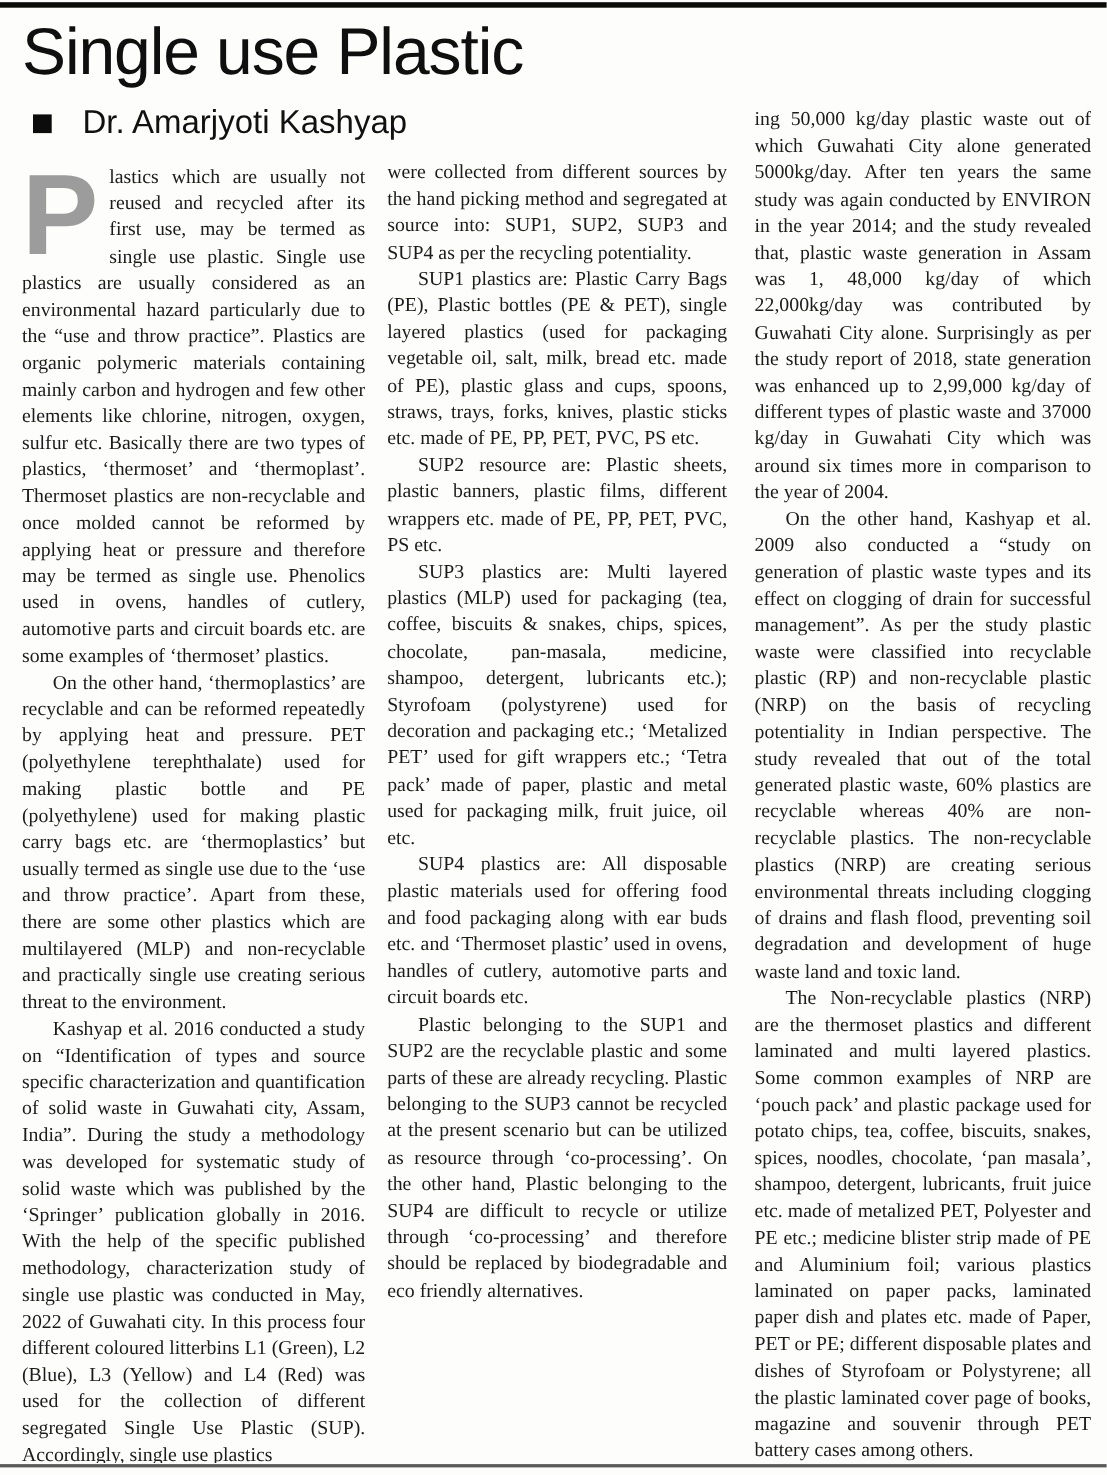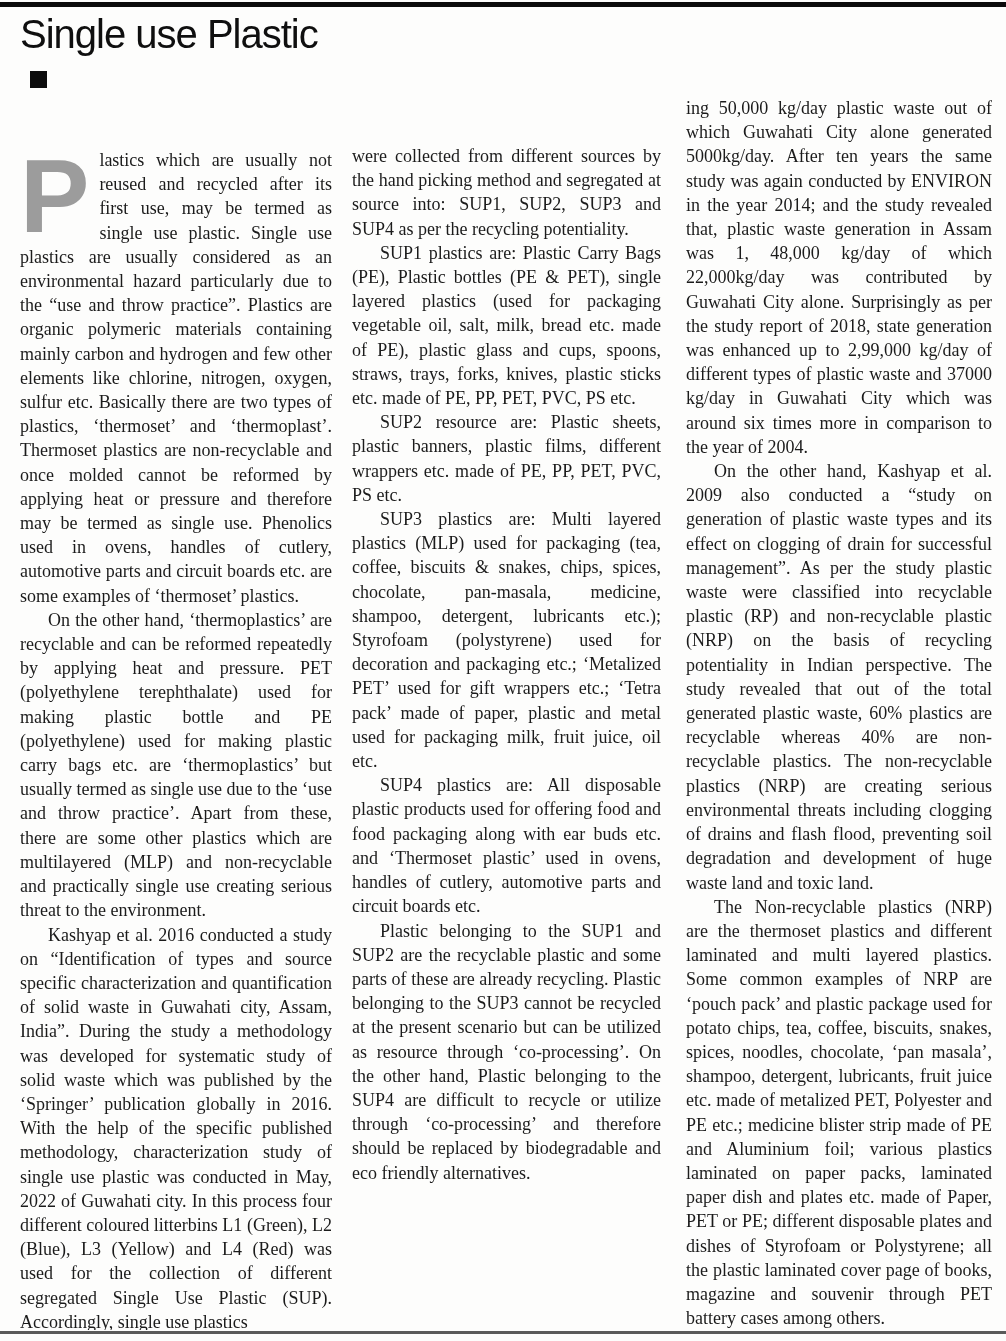--- a/index.html
+++ b/index.html
@@ -24,21 +24,21 @@
     width: 1006px; height: 3px;
     background: #5a5a5a;
   }
   .header {
     position: absolute; left: 20px; top: 12px; width: 660px;
   }
   .title {
     margin: 0;
     font-family: "Liberation Sans", sans-serif;
     font-weight: 500;
-    font-size: 40px;
+    font-size: 60px;
     letter-spacing: -1px;
     color: #0f0f0f;
     white-space: nowrap;
   }
   .byline {
     margin-top: 14px;
     font-family: "Liberation Sans", sans-serif;
     font-size: 30px;
     color: #111;
     display: flex;
@@ -78,34 +78,35 @@
 </head>
 <body>
 
 <div class="page">
   <div class="top-rule"></div>
 
   <div class="header">
     <h1 class="title">Single use Plastic</h1>
     <div class="byline">
       <span class="byline-square"></span>
+      <span class="byline-author">Dr. Amarjyoti Kashyap</span>
     </div>
   </div>
 
   <div class="col col1">
       <p class="para"><span class="dropcap">P</span>lastics which are usually not reused and recycled after its first use, may be termed as single use plastic. Single use plastics are usually considered as an environmental hazard particularly due to the “use and throw practice”. Plastics are organic polymeric materials containing mainly carbon and hydrogen and few other elements like chlorine, nitrogen, oxygen, sulfur etc. Basically there are two types of plastics, ‘thermoset’ and ‘thermoplast’.  Thermoset plastics are non-recyclable and once molded cannot be reformed by applying heat or pressure and therefore may be termed as single use. Phenolics used in ovens, handles of cutlery, automotive parts and circuit boards etc. are some examples of ‘thermoset’ plastics.</p>
       <p class="para indent">On the other hand, ‘thermoplastics’ are recyclable and can be reformed repeatedly by applying heat and pressure. PET (polyethylene terephthalate) used for making plastic bottle and PE (polyethylene) used for making plastic carry bags etc. are ‘thermoplastics’ but usually termed as single use due to the ‘use and throw practice’. Apart from these, there are some other plastics which are multilayered (MLP) and non-recyclable and practically single use creating serious threat to the environment.</p>
       <p class="para indent">Kashyap et al. 2016 conducted a study on “Identification of types and source specific characterization and quantification of solid waste in Guwahati city, Assam, India”. During the study a methodology was developed for systematic study of solid waste which was published by the ‘Springer’ publication globally in 2016. With the help of the specific published methodology, characterization study of single use plastic was conducted in May, 2022 of Guwahati city. In this process four different coloured litterbins L1 (Green), L2 (Blue), L3 (Yellow) and L4 (Red) was used for the collection of different segregated Single Use Plastic (SUP). Accordingly, single use plastics</p>
     </div>
   <div class="col col2">
       <p class="para">were collected from different sources by the hand picking method and segregated at source into: SUP1, SUP2, SUP3 and SUP4 as per the recycling potentiality.</p>
       <p class="para indent">SUP1 plastics are: Plastic Carry Bags (PE), Plastic bottles (PE &amp; PET), single layered plastics (used for packaging vegetable oil, salt, milk, bread etc. made of PE), plastic glass and cups, spoons, straws, trays, forks, knives, plastic sticks etc. made of PE, PP, PET, PVC, PS etc.</p>
       <p class="para indent">SUP2 resource are: Plastic sheets, plastic banners, plastic films, different wrappers etc. made of PE, PP, PET, PVC, PS etc.</p>
       <p class="para indent">SUP3 plastics are: Multi layered plastics (MLP) used for packaging (tea, coffee, biscuits &amp; snakes, chips, spices, chocolate, pan-masala, medicine, shampoo, detergent, lubricants etc.); Styrofoam (polystyrene) used for decoration and packaging etc.; ‘Metalized PET’ used for gift wrappers etc.; ‘Tetra pack’ made of paper, plastic and metal used for packaging milk, fruit juice, oil etc.</p>
-      <p class="para indent">SUP4 plastics are:  All disposable plastic products used for offering food and food packaging along with ear buds etc. and ‘Thermoset plastic’ used in ovens, handles of cutlery, automotive parts and circuit boards etc.</p>
+      <p class="para indent">SUP4 plastics are:  All disposable plastic materials used for offering food and food packaging along with ear buds etc. and ‘Thermoset plastic’ used in ovens, handles of cutlery, automotive parts and circuit boards etc.</p>
       <p class="para indent">Plastic belonging to the SUP1 and SUP2 are the recyclable plastic and some parts of these are already recycling. Plastic belonging to the SUP3 cannot be recycled at the present scenario but can be utilized as resource through ‘co-processing’. On the other hand, Plastic belonging to the SUP4 are difficult to recycle or utilize through ‘co-processing’ and therefore should be replaced by biodegradable and eco friendly alternatives.</p>
     </div>
   <div class="col col3">
       <p class="para">ing 50,000 kg/day plastic waste out of which Guwahati City alone generated 5000kg/day. After ten years the same study was again conducted by ENVIRON in the year 2014; and the study revealed that, plastic waste generation in Assam was 1, 48,000 kg/day of which 22,000kg/day was contributed by Guwahati City alone. Surprisingly as per the study report of 2018, state generation was enhanced up to 2,99,000 kg/day of different types of plastic waste and 37000 kg/day in Guwahati City which was around six times more in comparison to the year of 2004.</p>
       <p class="para indent">On the other hand, Kashyap et al. 2009 also conducted a “study on generation of plastic waste types and its effect on clogging of drain for successful management”. As per the study plastic waste were classified into recyclable plastic (RP) and non-recyclable plastic (NRP) on the basis of recycling potentiality in Indian perspective. The study revealed that out of the total generated plastic waste, 60% plastics are recyclable whereas 40% are non-recyclable plastics. The non-recyclable plastics (NRP) are creating serious environmental threats including clogging of drains and flash flood, preventing soil degradation and development of huge waste land and toxic land.</p>
       <p class="para indent">The Non-recyclable plastics (NRP) are the thermoset plastics and different laminated and multi layered plastics. Some common examples of NRP are  ‘pouch pack’ and plastic package used for potato chips, tea, coffee, biscuits, snakes, spices, noodles, chocolate, ‘pan masala’, shampoo, detergent, lubricants, fruit juice etc. made of metalized PET, Polyester  and PE etc.; medicine blister strip made of PE and Aluminium foil; various plastics laminated on paper packs, laminated paper dish and plates etc. made of Paper, PET or PE; different disposable plates and dishes of Styrofoam or Polystyrene; all the plastic laminated cover page of books, magazine and souvenir through PET battery cases among others.</p>
     </div>
 
   <div class="bottom-rule"></div>
 </div>

